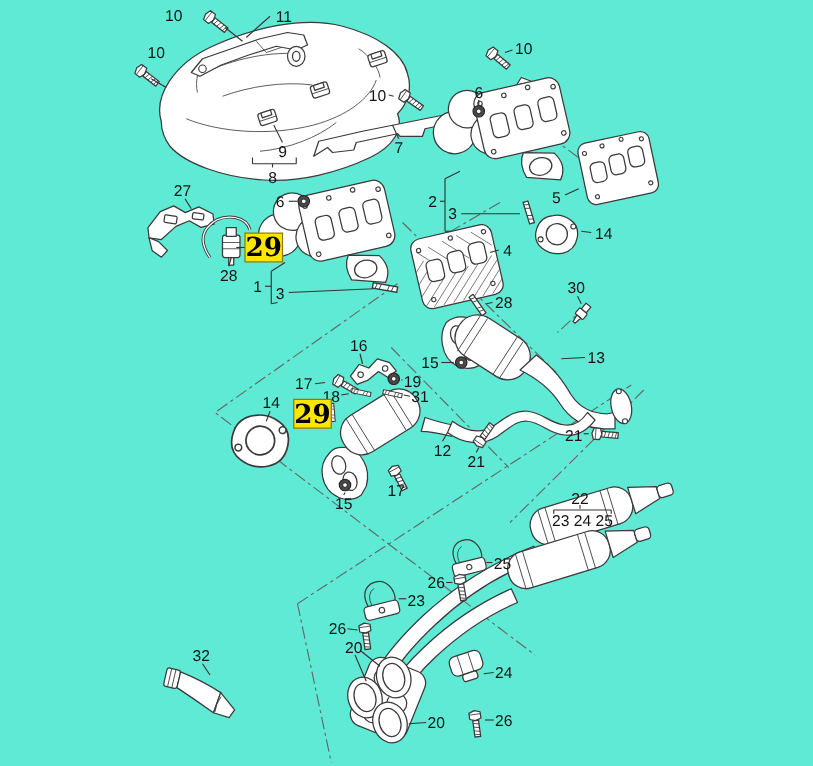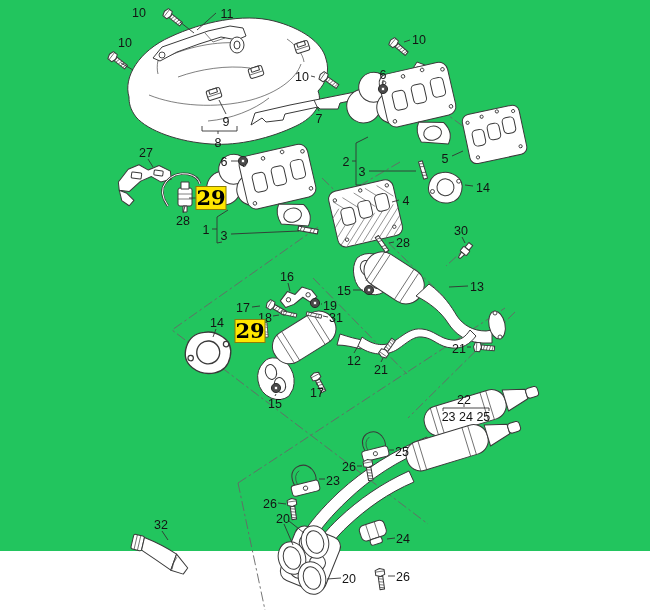--- a/index.html
+++ b/index.html
@@ -1,16 +1,16 @@
 <!DOCTYPE html>
 <html><head>
 <meta charset="utf-8">
 <style>
   html,body{margin:0;padding:0;background:#ffffff;width:650px;height:613px;overflow:hidden;}
-  #diagram-wrap{position:relative;width:650px;height:551px;background:#22c55e;}
+  #diagram-wrap{position:relative;width:650px;height:613px;background:#5eead4;}
   svg{display:block;}
   svg text{user-select:none;}
   .p  {fill:#fff;stroke:#3a3a3a;stroke-width:1;stroke-linejoin:round;}
   .n  {fill:none;stroke:#3a3a3a;stroke-width:1;stroke-linecap:round;}
   .t  {fill:none;stroke:#3a3a3a;stroke-width:0.65;}
   .d  {fill:#fff;stroke:#3a3a3a;stroke-width:0.9;}
   .dk {fill:#4a4a4a;stroke:#222;stroke-width:0.9;}
   .hatch{stroke:#5a5a5a;stroke-width:0.6;}
   .phantom{stroke:#666;stroke-width:0.9;fill:none;stroke-dasharray:10 3 2.5 3;}
   .leader{stroke:#333;stroke-width:0.9;}

